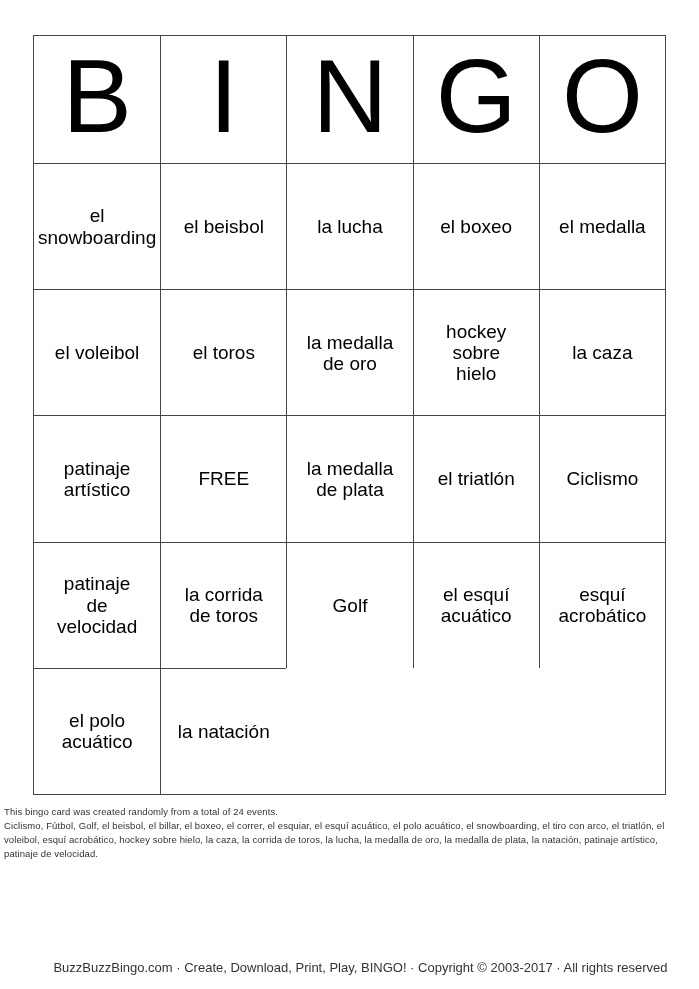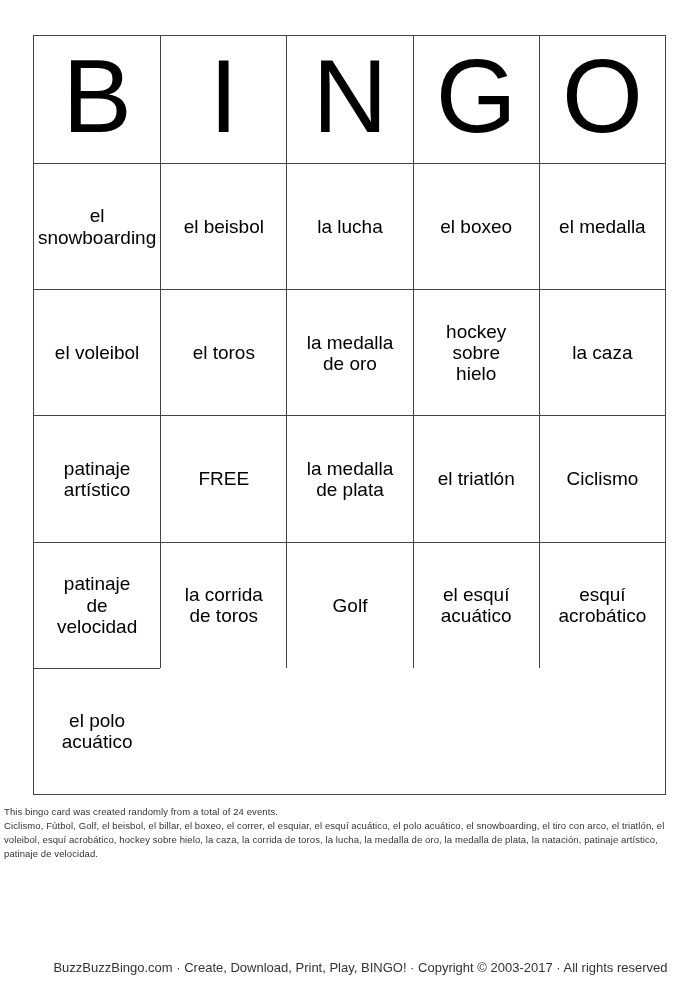--- a/index.html
+++ b/index.html
@@ -102,20 +102,21 @@
   <div class="cell">la corrida
 de toros</div>
 
   <div class="cell">Golf</div>
   <div class="cell">el esquí
 acuático</div>
   <div class="cell">esquí
 acrobático</div>
   <div class="cell">el polo
 acuático</div>
+  <div class="cell">la natación</div>
 </div>
 
 <div class="footer">
   <div>This bingo card was created randomly from a total of 24 events.</div>
   <div>Ciclismo, Fútbol, Golf, el beisbol, el billar, el boxeo, el correr, el esquiar, el esquí acuático, el polo acuático, el snowboarding, el tiro con arco, el triatlón, el voleibol, esquí acrobático, hockey sobre hielo, la caza, la corrida de toros, la lucha, la medalla de oro, la medalla de plata, la natación, patinaje artístico, patinaje de velocidad.</div>
 </div>
 
 <div class="bottom-bar">BuzzBuzzBingo.com · Create, Download, Print, Play, BINGO! · Copyright © 2003-2017 · All rights reserved</div>
 
 </body></html>

